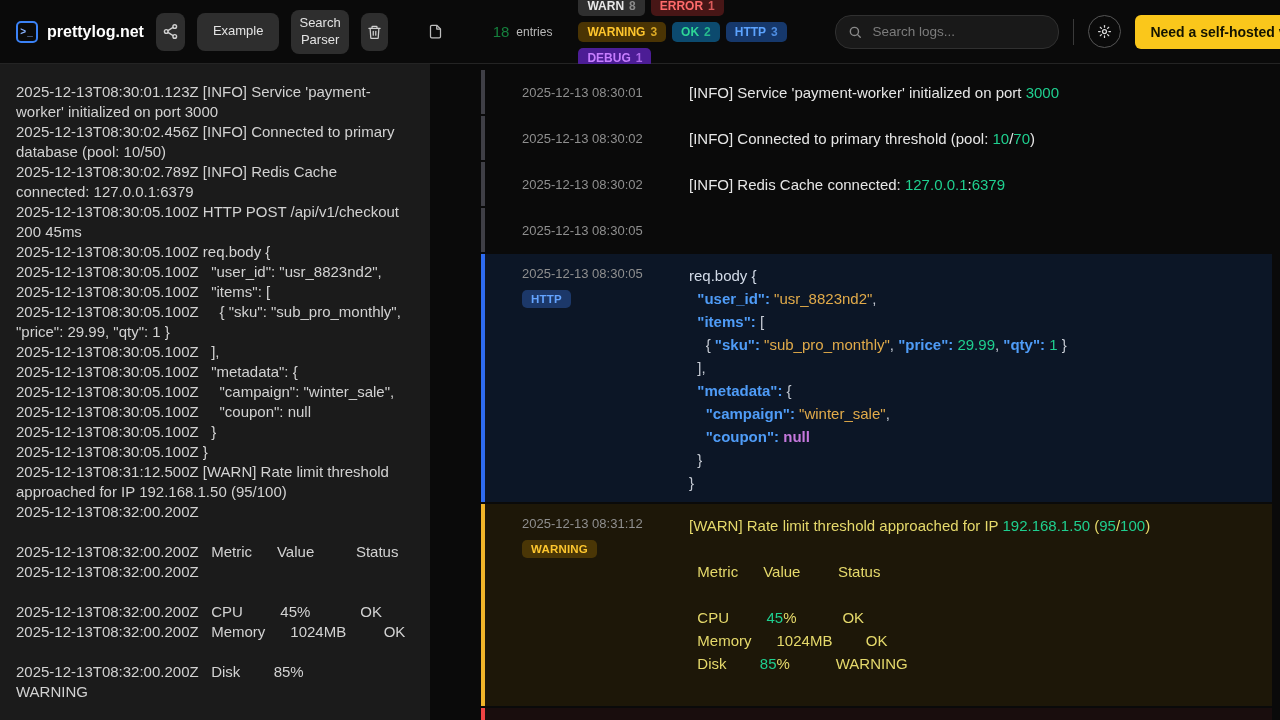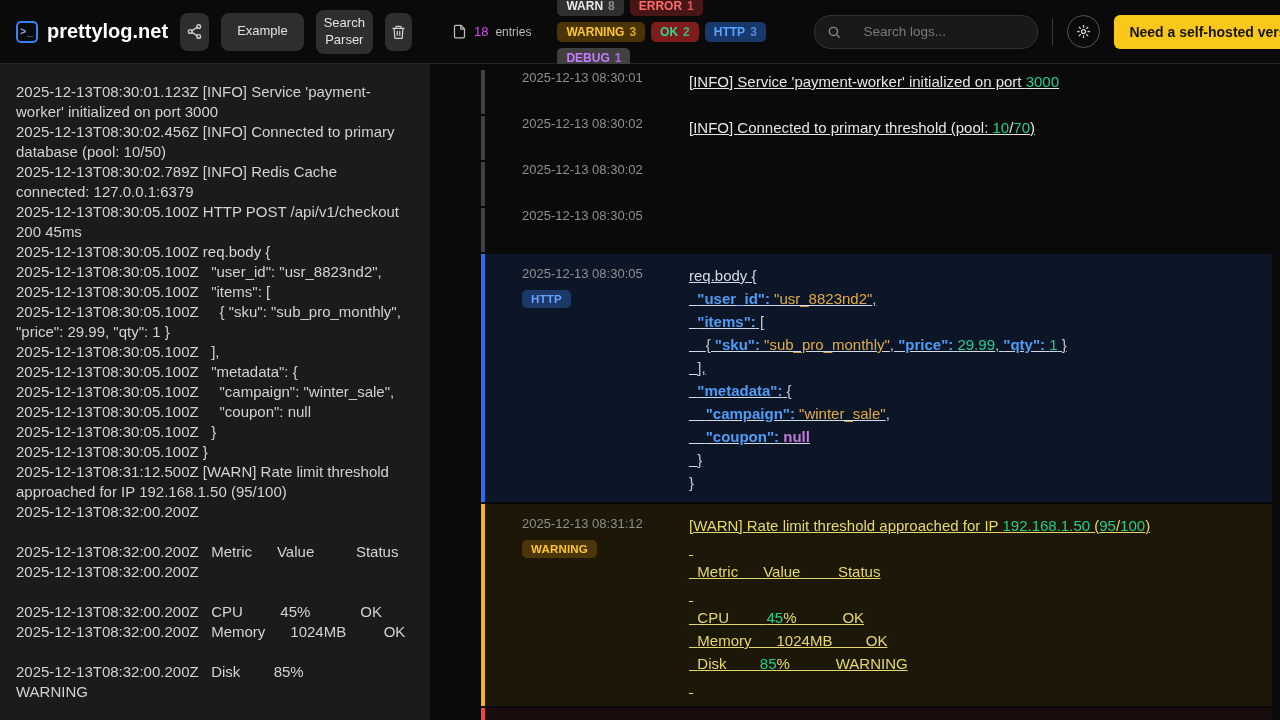--- a/index.html
+++ b/index.html
@@ -15,51 +15,51 @@
     height:64px;display:flex;align-items:center;
     background:#0a0a0a;border-bottom:1px solid #242424;
     padding:0 18px 0 16px;gap:12px;
   }
   .brand-wrap{display:flex;align-items:center;gap:9px;flex:0 0 auto;}
   .logo-box{
     width:22px;height:22px;border:2px solid #3b82f6;border-radius:5px;
     display:flex;align-items:center;justify-content:center;
     color:#8ab4ff;font-weight:700;font-size:10px;letter-spacing:1px;
   }
-  .brand{color:#fff;font-weight:700;font-size:20px;white-space:nowrap;}
+  .brand{color:#fff;font-weight:700;font-size:16px;white-space:nowrap;}
   .hbtn{
     background:#2e2e2e;border:none;border-radius:8px;color:#e3e3e3;
     font-family:inherit;font-size:13px;line-height:1.25;
     display:flex;align-items:center;justify-content:center;text-align:center;
     cursor:pointer;
   }
   .hbtn.icon-btn{width:38px;height:38px;color:#cfcfcf;}
   .hbtn.txt-btn{height:38px;padding:0 16px;}
   .hbtn.two-line{height:44px;width:96px;padding:0 8px;}
   .hdr-right{display:flex;align-items:center;flex:1;gap:14px;margin-left:28px;}
   .entries-wrap{display:flex;align-items:center;gap:7px;color:#dcdcdc;}
-  .entries-count{font-size:13px;color:#d946ef;}
+  .entries-count{font-size:15px;color:#15803d;margin-left:43px;}
   .entries-label{font-size:12px;color:#b9b9b9;}
   .fbadges{display:flex;flex-wrap:wrap;gap:6px;width:225px;margin-left:12px;}
   .fbadge{
     border-radius:5px;padding:3px 9px;font-size:12px;font-weight:700;
     display:inline-flex;gap:5px;align-items:center;cursor:pointer;white-space:nowrap;
   }
   .fbadge .cnt{opacity:.8;font-weight:700;}
   .fb-info{background:#2f2f2f;color:#e8e8e8;}
   .fb-info .cnt{color:#a3a3a3;}
   .fb-error{background:#471616;color:#ff6b6b;}
   .fb-warning{background:#4a3404;color:#ffc62d;}
-  .fb-ok{background:#7f1d1d;color:#2ed695;}
+  .fb-ok{background:#0c4a6e;color:#2ed695;}
   .fb-http{background:#16386b;color:#5ca3ff;}
-  .fb-debug{background:#404040;color:#c77dff;}
+  .fb-debug{background:#4c1d95;color:#c77dff;}
   .search-pill{
     margin-left:18px;
     width:224px;height:32px;border-radius:16px;background:#191919;
-    border:1px solid #303030;display:flex;align-items:center;gap:20px;padding:16px 12px;
+    border:1px solid #303030;display:flex;align-items:center;gap:8px;padding:16px 12px;
   }
   .search-pill input{
     background:transparent;border:none;outline:none;color:#cfcfcf;
     font-family:inherit;font-size:13.5px;width:100%;
   }
   .search-pill input::placeholder{color:#7c7c7c;}
   .vdivider{width:1px;height:26px;background:#3a3a3a;}
   .theme-btn{
     width:33px;height:33px;border-radius:50%;background:transparent;
     border:1px solid #555;display:flex;align-items:center;justify-content:center;cursor:pointer;
@@ -79,34 +79,34 @@
     color:#d2d2d2;font-size:15px;line-height:20px;
     white-space:pre-wrap;word-wrap:break-word;outline:none;
   }
   .right-pane{
     flex:1;background:#0a0a0a;overflow:hidden;
     padding:6px 8px 0 7px;
   }
   .entry{
     display:flex;border-left:4px solid #3f3f46;margin-bottom:2px;
   }
-  .entry.collapsed{height:44px;align-items:flex-start;}
+  .entry.collapsed{height:44px;align-items:center;}
   .entry.expanded{padding:10px 0 8px 0;}
   .entry.partial{height:40px;padding-top:10px;}
   .ts-col{width:204px;flex:0 0 204px;padding-left:37px;}
   .entry.expanded .ts-col{padding-top:2px;}
   .ts{color:#8f8f8f;font-size:13px;white-space:nowrap;}
   .ebadge{
     display:inline-block;margin-top:9px;border-radius:5px;padding:3px 9px;
     font-size:11.5px;font-weight:700;letter-spacing:.2px;
   }
   .eb-http{background:#1c3869;color:#64a4ff;}
   .eb-warning{background:#4a3606;color:#fdc62e;}
   .msg{flex:1;font-size:15px;line-height:23px;white-space:pre-wrap;word-wrap:break-word;padding-right:10px;}
-  .msg .line{display:block;min-height:23px;text-decoration:underline;}
+  .msg .line{display:block;min-height:23px;}
   .entry-info{border-left-color:#3f3f46;}
   .entry-info .msg{color:#e6e6e6;}
   .entry-http{border-left-color:var(--http_blue,#2e6bf0);background:#0c1626;}
   .entry-http .msg{color:#d3dbe8;}
   .entry-warning{border-left-color:var(--warning_amber,#f0b429);background:#1d1708;}
   .entry-warning .msg{color:var(--warning_text,#e5d96b);}
   .entry-error{border-left-color:var(--error_red,#ef4444);background:#190d0d;}
   .entry-error .msg{color:#e0a8a8;}
   .tk-num{color:var(--accent_green,#1fcf8f);}
   .tk-key{color:var(--key_blue,#4f9cf7);font-weight:700;}
@@ -261,20 +261,21 @@
           <div class="entry entry-info collapsed">
             <div class="ts-col">
               <div class="ts">2025-12-13 08:30:02</div>
             </div>
             <div class="msg"><span class="line"><span class="tk tk-fg">[INFO] Connected to primary threshold (pool: </span><span class="tk tk-num">10</span><span class="tk tk-fg">/</span><span class="tk tk-num">70</span><span class="tk tk-fg">)</span></span></div>
           </div>
           <div class="entry entry-info collapsed">
             <div class="ts-col">
               <div class="ts">2025-12-13 08:30:02</div>
             </div>
+            <div class="msg"><span class="line"><span class="tk tk-fg">[INFO] Redis Cache connected: </span><span class="tk tk-num">127.0.0.1</span><span class="tk tk-fg">:</span><span class="tk tk-num">6379</span></span></div>
           </div>
           <div class="entry entry-info collapsed">
             <div class="ts-col">
               <div class="ts">2025-12-13 08:30:05</div>
             </div>
           </div>
           <div class="entry entry-http expanded">
             <div class="ts-col"><div class="ts">2025-12-13 08:30:05</div><span class="ebadge eb-http">HTTP</span></div>
             <div class="msg"><span class="line"><span class="tk tk-fg">req.body {</span></span><span class="line"><span class="tk tk-fg">  </span><span class="tk tk-key">"user_id":</span><span class="tk tk-fg"> </span><span class="tk tk-str">"usr_8823nd2"</span><span class="tk tk-punct">,</span></span><span class="line"><span class="tk tk-fg">  </span><span class="tk tk-key">"items":</span><span class="tk tk-punct"> [</span></span><span class="line"><span class="tk tk-punct">    { </span><span class="tk tk-key">"sku":</span><span class="tk tk-fg"> </span><span class="tk tk-str">"sub_pro_monthly"</span><span class="tk tk-punct">, </span><span class="tk tk-key">"price":</span><span class="tk tk-fg"> </span><span class="tk tk-num">29.99</span><span class="tk tk-punct">, </span><span class="tk tk-key">"qty":</span><span class="tk tk-fg"> </span><span class="tk tk-num">1</span><span class="tk tk-punct"> }</span></span><span class="line"><span class="tk tk-punct">  ],</span></span><span class="line"><span class="tk tk-fg">  </span><span class="tk tk-key">"metadata":</span><span class="tk tk-punct"> {</span></span><span class="line"><span class="tk tk-fg">    </span><span class="tk tk-key">"campaign":</span><span class="tk tk-fg"> </span><span class="tk tk-str">"winter_sale"</span><span class="tk tk-punct">,</span></span><span class="line"><span class="tk tk-fg">    </span><span class="tk tk-key">"coupon":</span><span class="tk tk-fg"> </span><span class="tk tk-nul">null</span></span><span class="line"><span class="tk tk-punct">  }</span></span><span class="line"><span class="tk tk-punct">}</span></span></div>
           </div>

